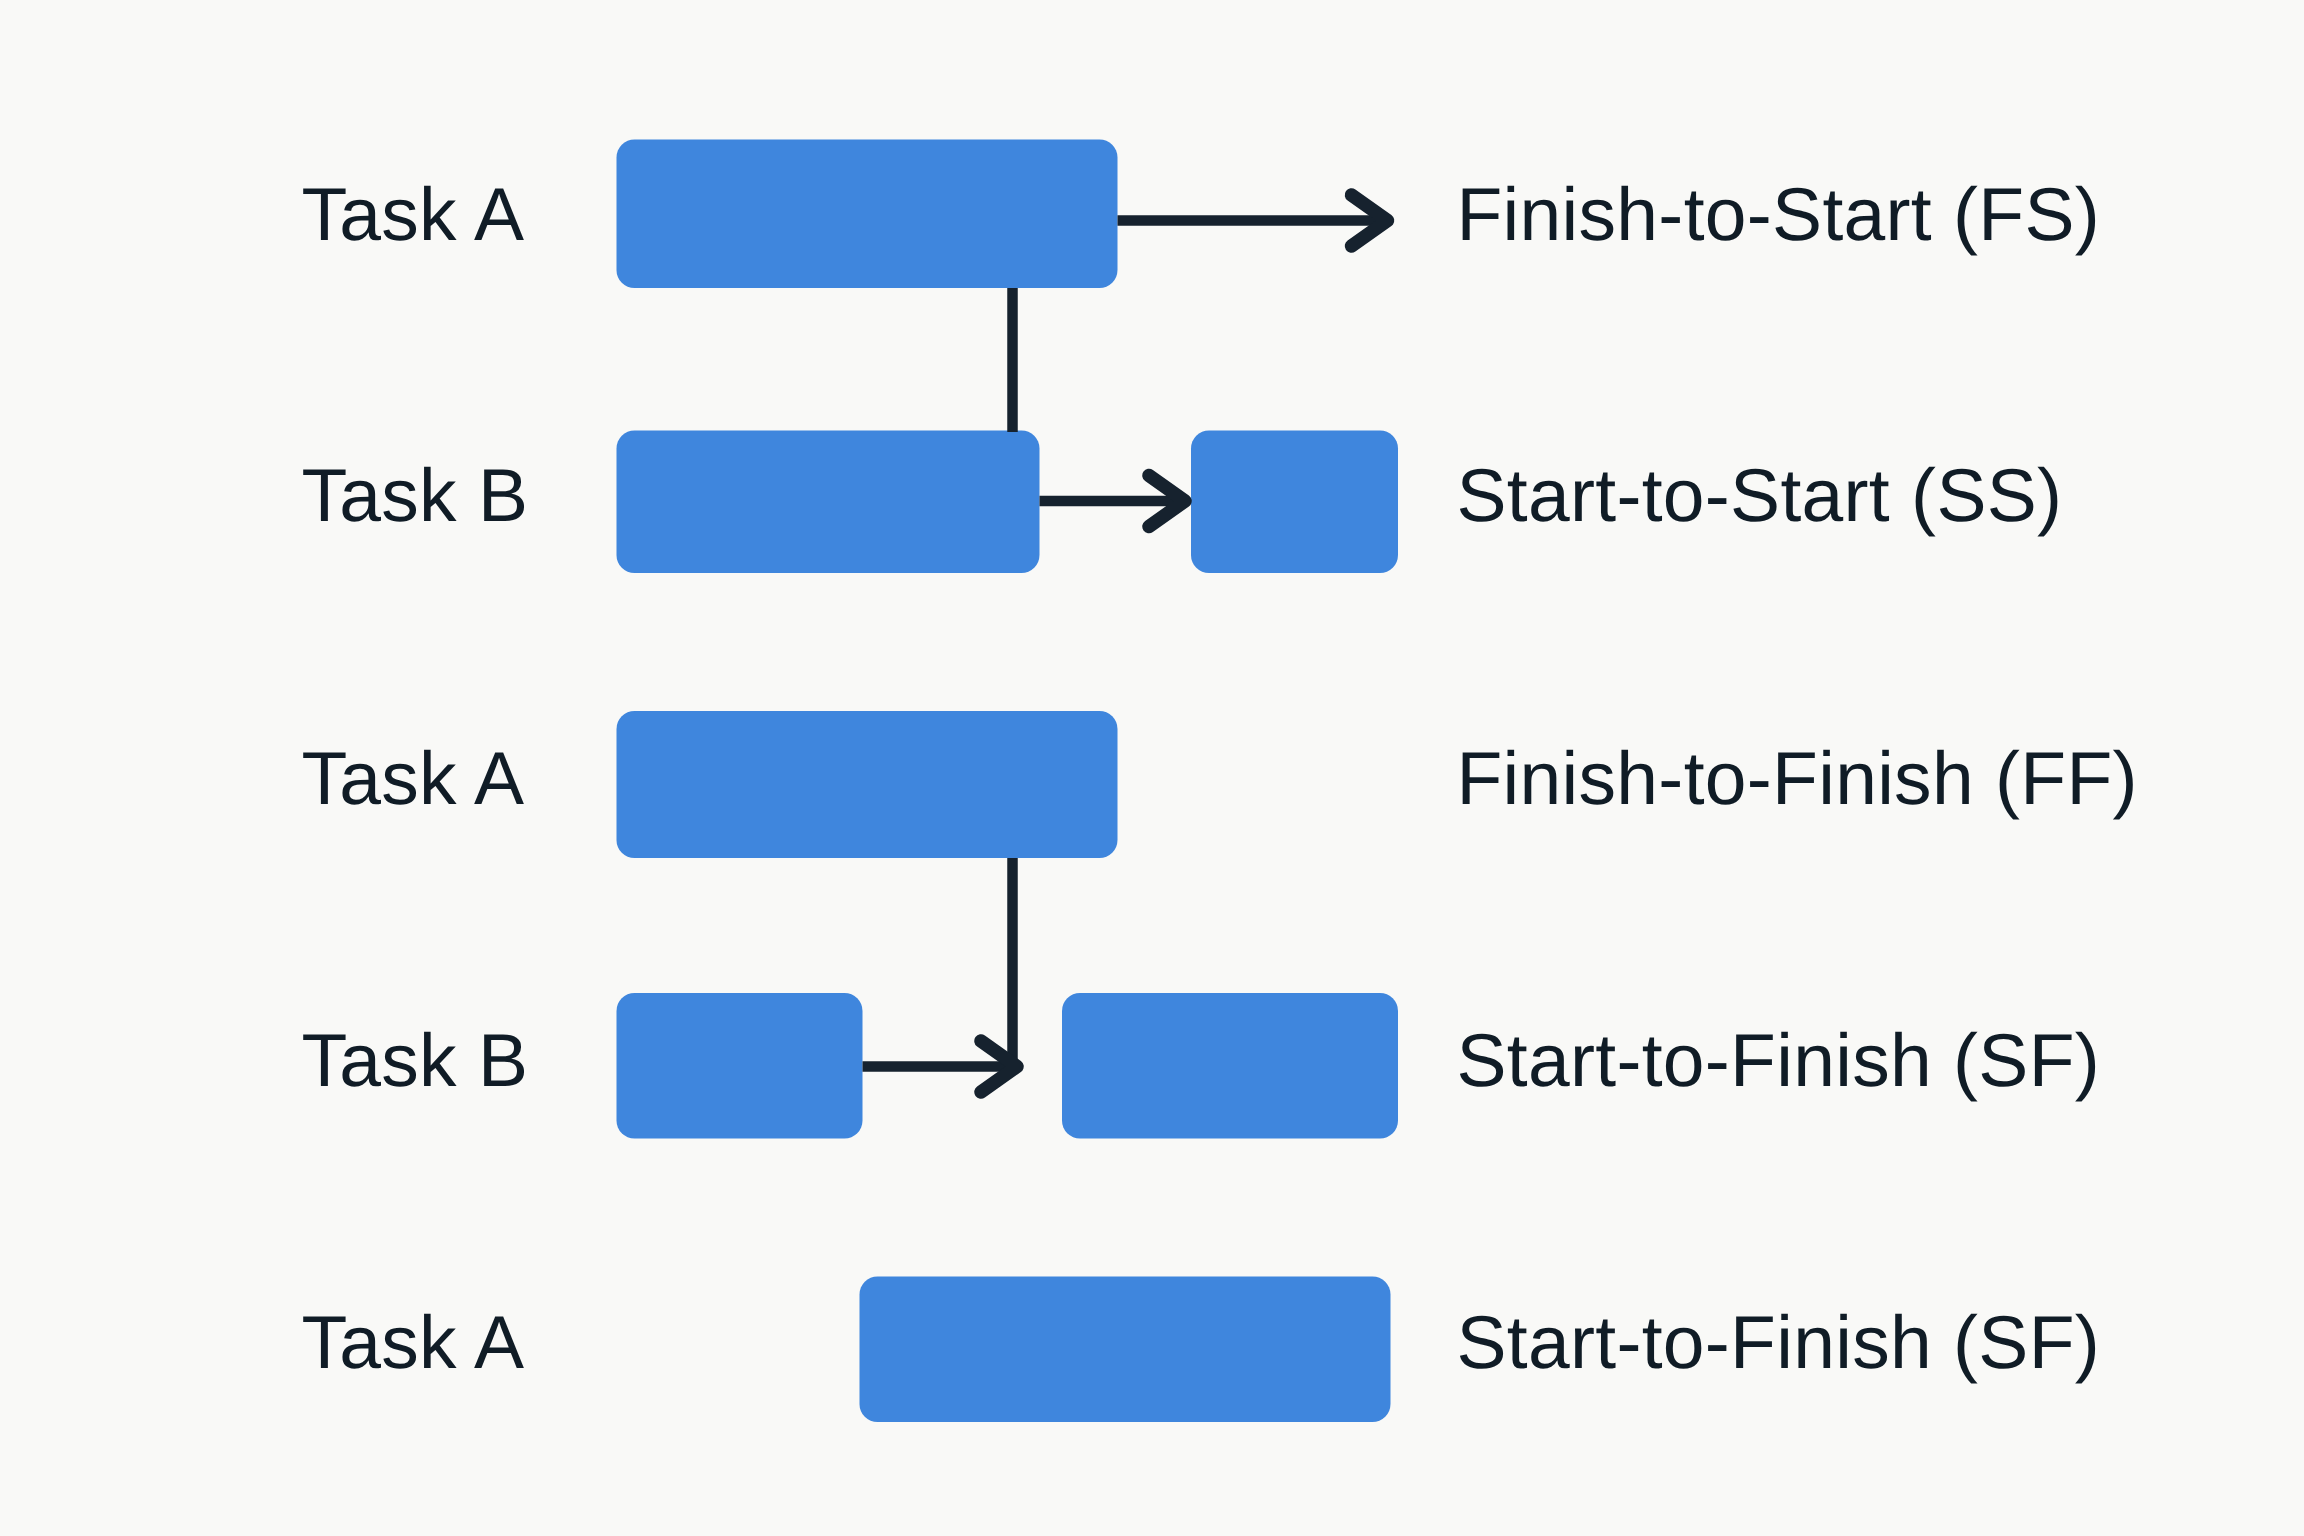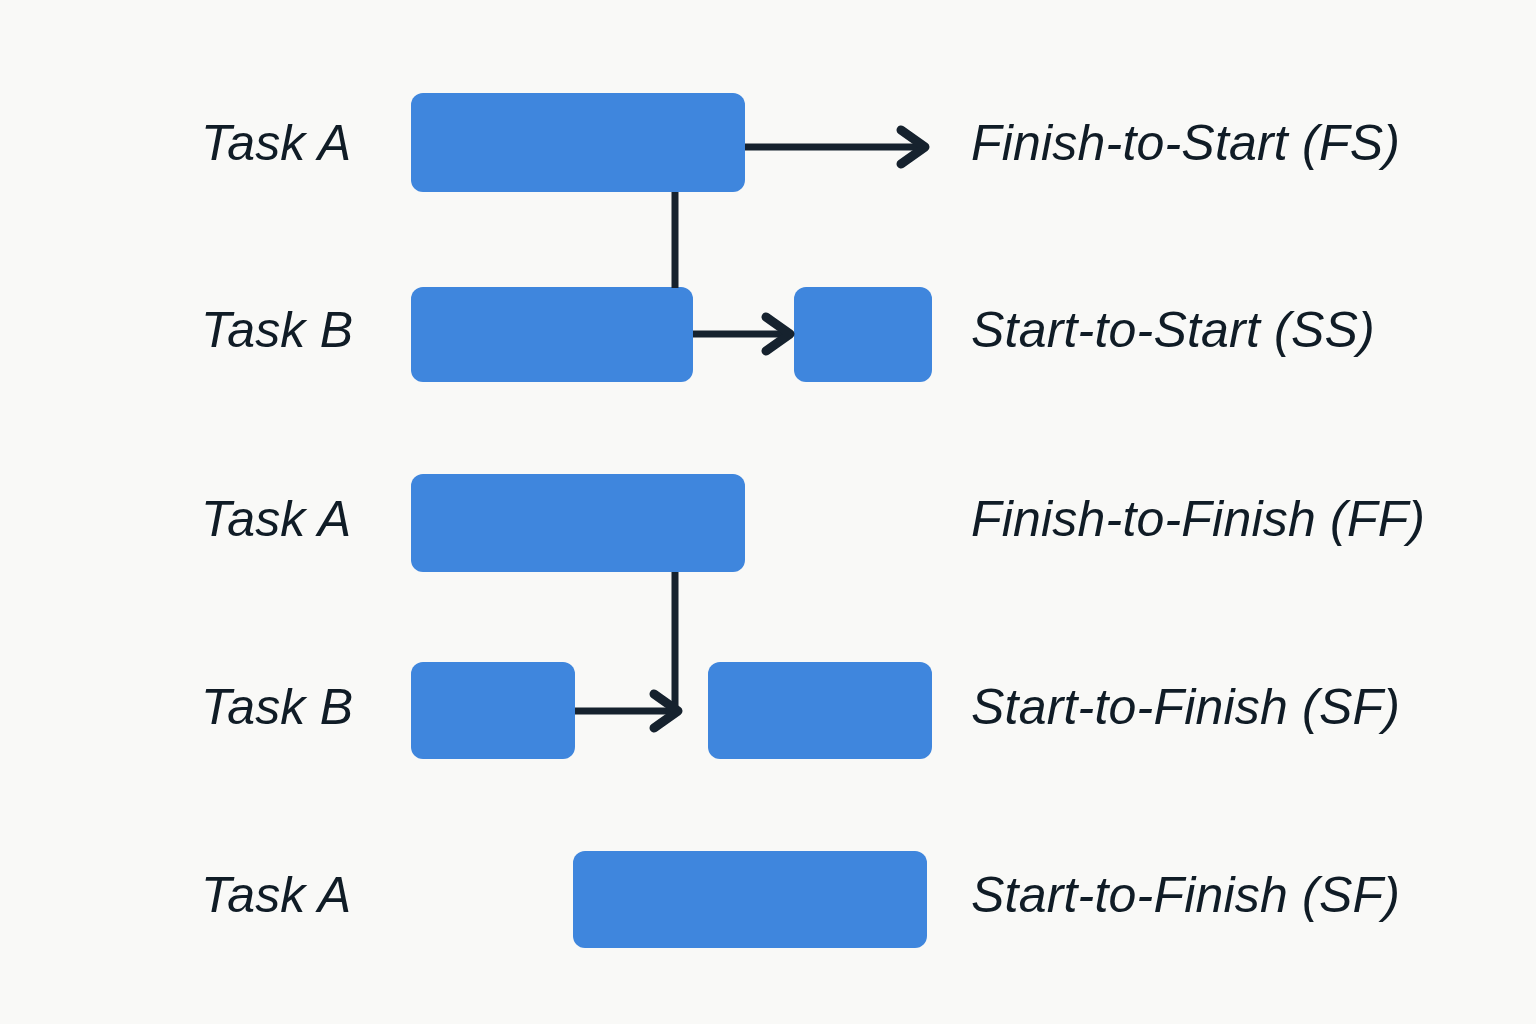--- a/index.html
+++ b/index.html
@@ -12,21 +12,20 @@
     height: 1024px;
     background: #F9F9F7;
     font-family: "Liberation Sans", "DejaVu Sans", sans-serif;
     overflow: hidden;
   }
   #diagram-root {
     position: relative;
     width: 1536px;
     height: 928px;
     background: #F9F9F7;
-    font-style: italic;
   }
   .gantt-svg {
     position: absolute;
     left: 0;
     top: 0;
     width: 1536px;
     height: 1024px;
     display: block;
   }
   .task-label,

